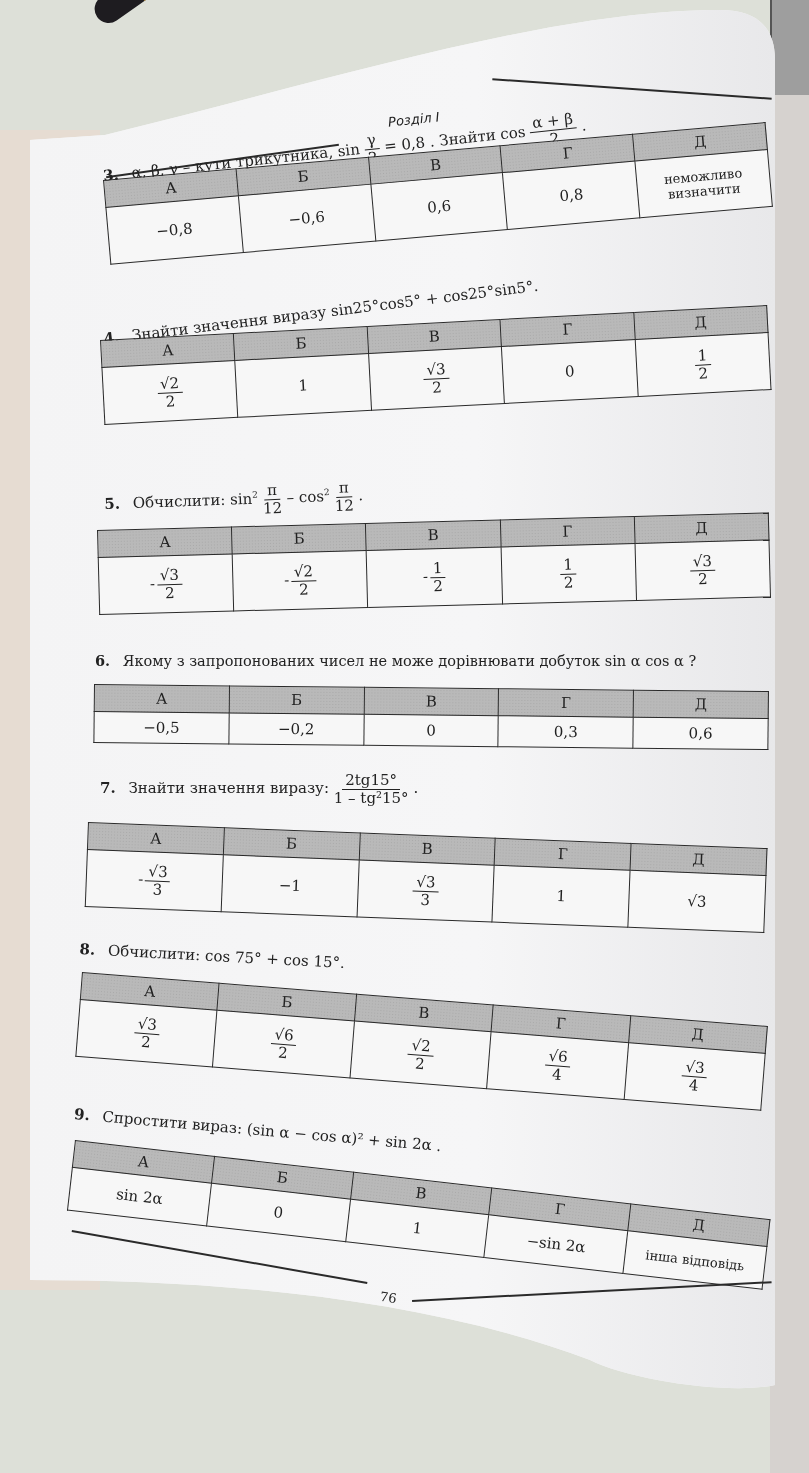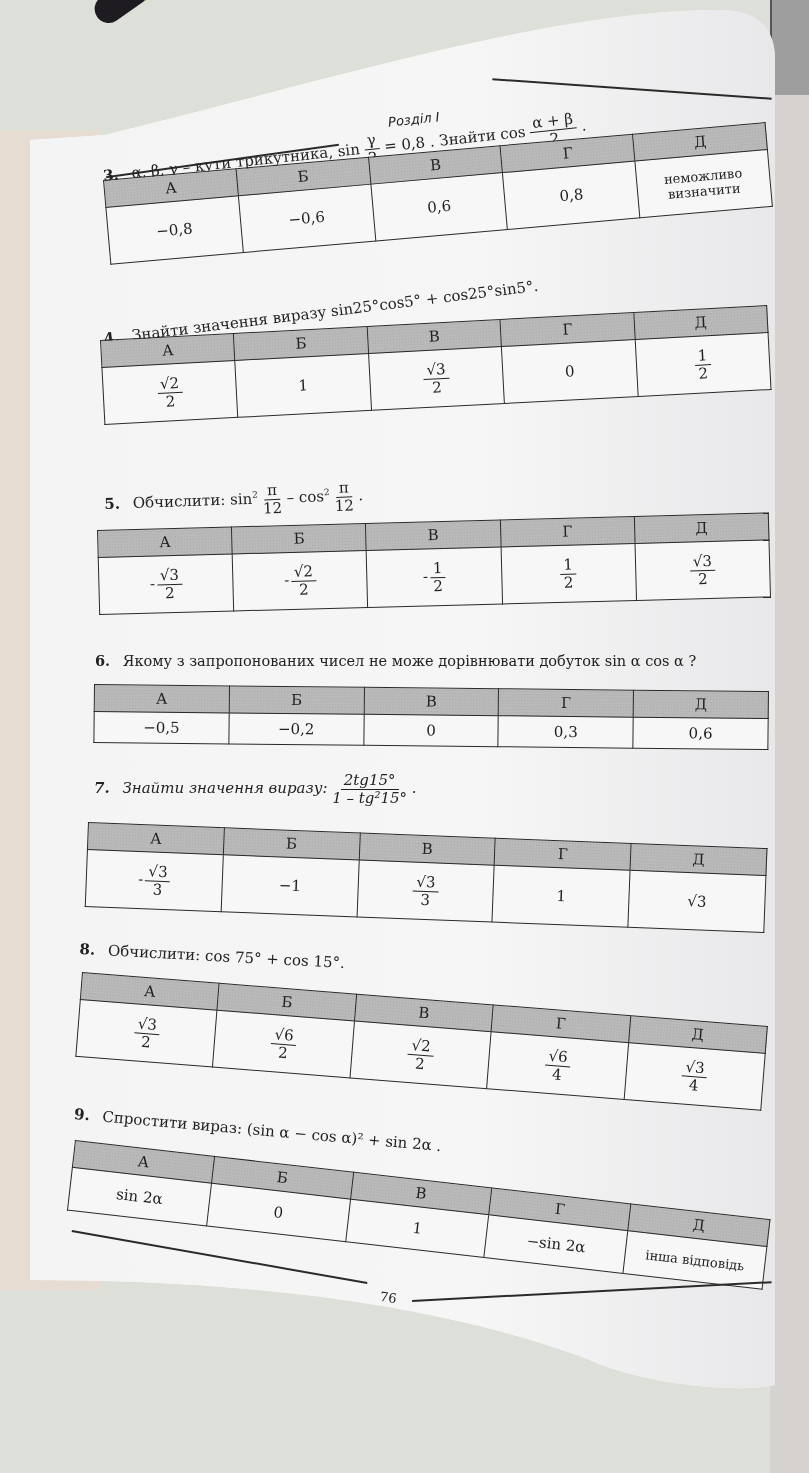--- a/index.html
+++ b/index.html
@@ -181,21 +181,21 @@
   <tr>
     <td style="height:28px;">−0,5</td>
     <td style="height:28px;">−0,2</td>
     <td style="height:28px;">0</td>
     <td style="height:28px;">0,3</td>
     <td style="height:28px;">0,6</td>
   </tr>
 </tbody>
   </table>
 
-<div class="q" style="left:94px;top:772px;font-style:italic;">
+<div class="q" style="left:100px;top:772px;">
   <span class="num">7.</span>
   <span>Знайти значення виразу:</span>
   <span class="frac">
       <span class="n">2tg15°</span>
       <span>1 – tg²15°</span>
     </span>
   <span>.</span>
 </div>
 <table class="ans" style="left:88px;top:822px;width:680px;transform:rotate(2.2deg);transform-origin:left top;">
   <tbody>

